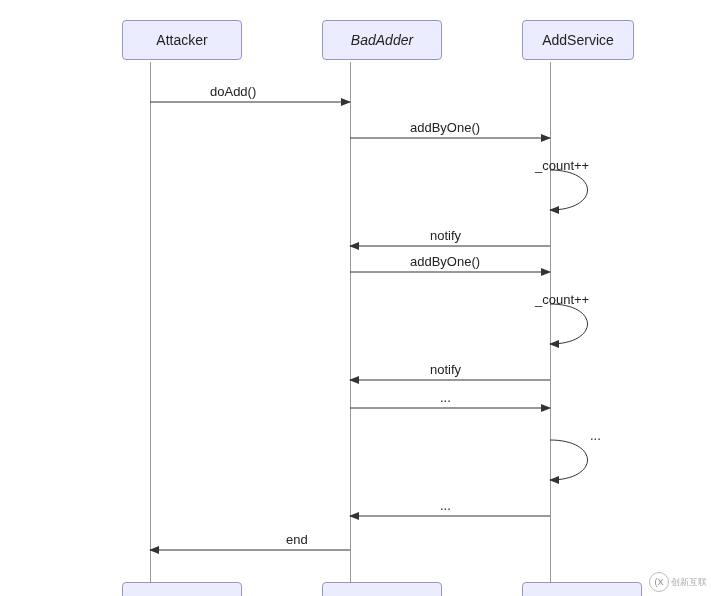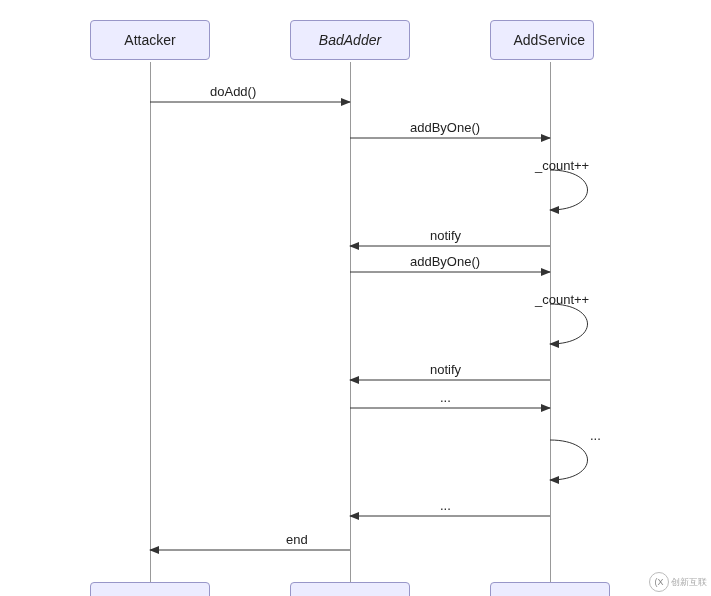--- a/index.html
+++ b/index.html
@@ -18,20 +18,21 @@
     background: #ECECFF;
     border: 1px solid #9896C8;
     border-radius: 4px;
     text-align: center;
     display: flex;
     align-items: center;
     justify-content: center;
     font-size: 14px;
     color: #222;
     padding: 0 8px;
+    margin-left: 32px;
   }
   .lifeline {
     position: absolute;
     width: 1px;
     background: #999;
     top: 62px;
     bottom: 0;
   }
   .msg-label {
     position: absolute;
@@ -64,21 +65,21 @@
 <div class="lifeline" style="left:150px;"></div>
 <div class="lifeline" style="left:350px;"></div>
 <div class="lifeline" style="left:550px;"></div>
 
 <div class="participant-box" style="left:90px; top:20px; width:120px; height:40px;">
   <span>Attacker</span>
 </div>
 <div class="participant-box" style="left:290px; top:20px; width:120px; height:40px;font-style:italic;">
   <span>BadAdder</span>
 </div>
-<div class="participant-box" style="left:490px; top:20px; width:104px; height:40px;justify-content:flex-end;">
+<div class="participant-box" style="left:490px; top:20px; width:112px; height:40px;">
   <span>AddService</span>
 </div>
 
 <div class="participant-box" style="left:90px; top:582px; width:120px; height:40px;"></div>
 <div class="participant-box" style="left:290px; top:582px; width:120px; height:40px;"></div>
 <div class="participant-box" style="left:490px; top:582px; width:120px; height:40px;"></div>
 
 <svg width="711" height="596" style="position:absolute; left:0; top:0; pointer-events:none;">
   <defs>
     <marker id="arrowhead" markerWidth="10" markerHeight="8" refX="9" refY="4" orient="auto">

